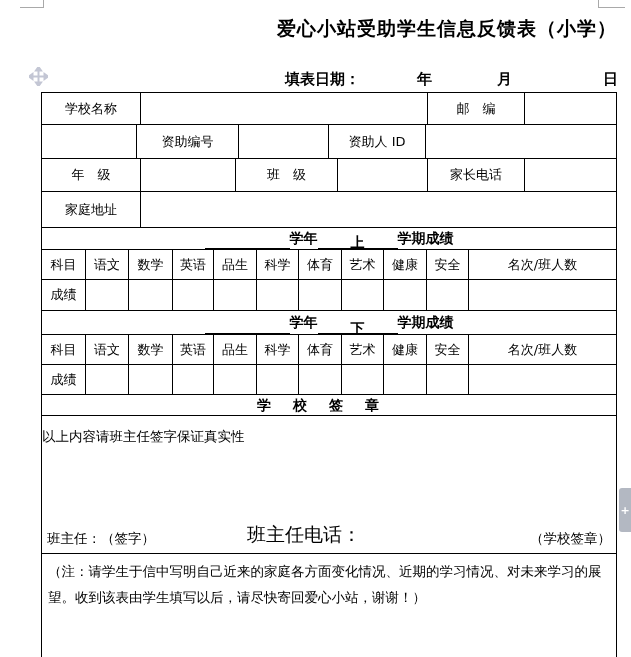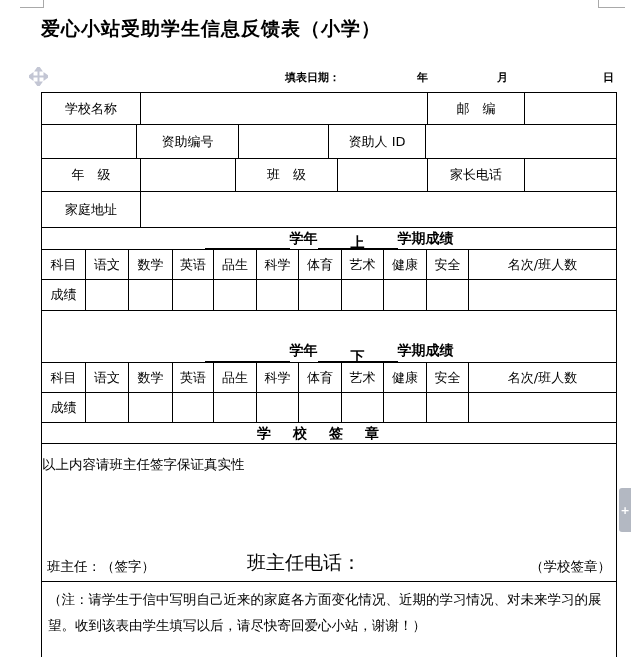--- a/index.html
+++ b/index.html
@@ -6,23 +6,23 @@
   html,body { width:631px; height:657px; background:#fff; overflow:hidden;
               font-family:"DejaVu Sans", sans-serif; color:#000; }
   #page { position:relative; width:631px; height:657px; background:#fff; }
 
   
   .crop { position:absolute; }
   #crop-left  { left:20px; top:0; width:24px; height:8px; border-bottom:1px solid #a9a9a9; border-right:1px solid #a9a9a9; }
   #crop-right { left:598px; top:0; width:27px; height:8px; border-bottom:1px solid #a9a9a9; border-left:1px solid #a9a9a9; }
 
   
-  #title { position:absolute; left:41px; top:16px; width:576px; text-align:left;
+  #title { position:absolute; left:41px; top:16px; width:576px; text-align:right;
            font-size:19px; font-weight:bold; letter-spacing:1px; }
-  .dl { position:absolute; top:70px; font-size:11px; font-weight:bold; }
+  .dl { position:absolute; top:70px; font-size:15px; font-weight:bold; }
   #dl-label { left:285px; } #dl-year { left:417px; } #dl-month { left:497px; } #dl-day { left:603px; }
 
   
   #move-handle { position:absolute; left:29px; top:67px; width:19px; height:19px; }
 
   
   #add-btn { position:absolute; right:0; top:488px; width:12px; height:44px;
              background:#b3b8c2; border-radius:3px 0 0 3px; display:flex;
              align-items:center; justify-content:center; color:#fff;
              font-size:11px; font-weight:bold; cursor:pointer; }
@@ -41,21 +41,21 @@
   
   .wlab { flex:0 0 99px; }
   .w-r1v { flex:0 0 287px; } .w-r1p { flex:0 0 97px; }
   .w-v1 { flex:0 0 95px; } .w-l2 { flex:0 0 102px; } .w-v2 { flex:0 0 90px; } .w-l3 { flex:0 0 97px; }
   .s0 { flex:0 0 44px; } .s1 { flex:0 0 43px; } .s2 { flex:0 0 44px; } .s3 { flex:0 0 41px; }
   .s4 { flex:0 0 43px; } .s5 { flex:0 0 42px; } .s6 { flex:0 0 43px; } .s7 { flex:0 0 42px; }
   .s8 { flex:0 0 43px; } .s9 { flex:0 0 42px; }
   
   .h1 { height:32px; } .h2 { height:34px; } .h3 { height:33px; } .h4 { height:36px; }
   .h5 { height:22px; line-height:21px; } .h6 { height:30px; } .h7 { height:31px; }
-  .h8 { height:24px; line-height:23px;margin-top:28px; } .h9 { height:30px; } .h10 { height:30px; }
+  .h8 { height:24px; line-height:23px; } .h9 { height:30px; } .h10 { height:30px; }
   .h11 { height:21px; line-height:20px; letter-spacing:22px; }
   .big { position:relative; height:126px; display:block; }
   .big .notice { display:block; text-align:left; font-size:13.5px; margin-top:12px; }
   .big .sig  { position:absolute; left:5px;  bottom:5px; font-size:13.5px; }
   .big .tel  { position:absolute; left:205px; bottom:5px; font-size:19px; }
   .big .seal { position:absolute; right:5px; bottom:5px; font-size:13.5px; }
   .noterow { height:115px; display:block; padding:4px 6px; font-size:13.5px;
              line-height:26px; text-align:left; white-space:normal; }
 </style>
 </head>

